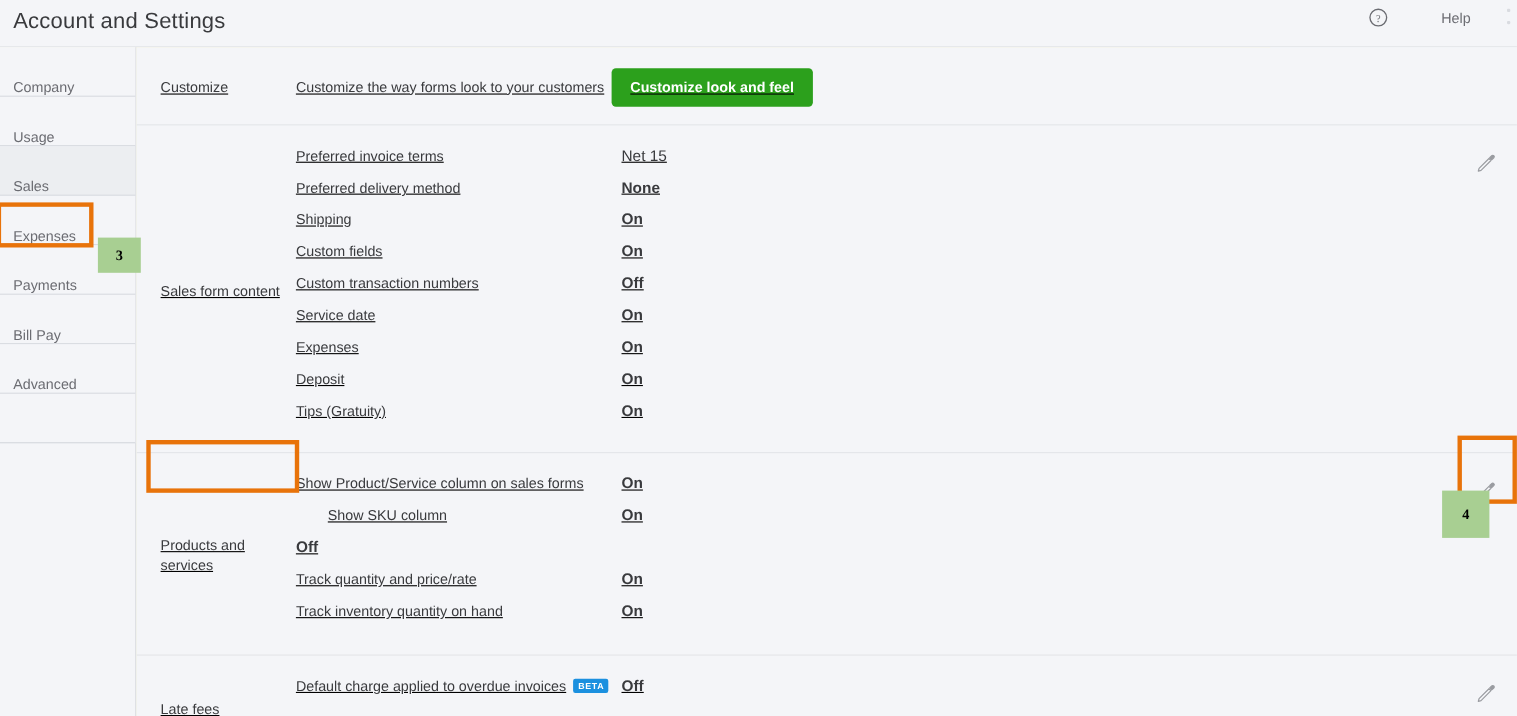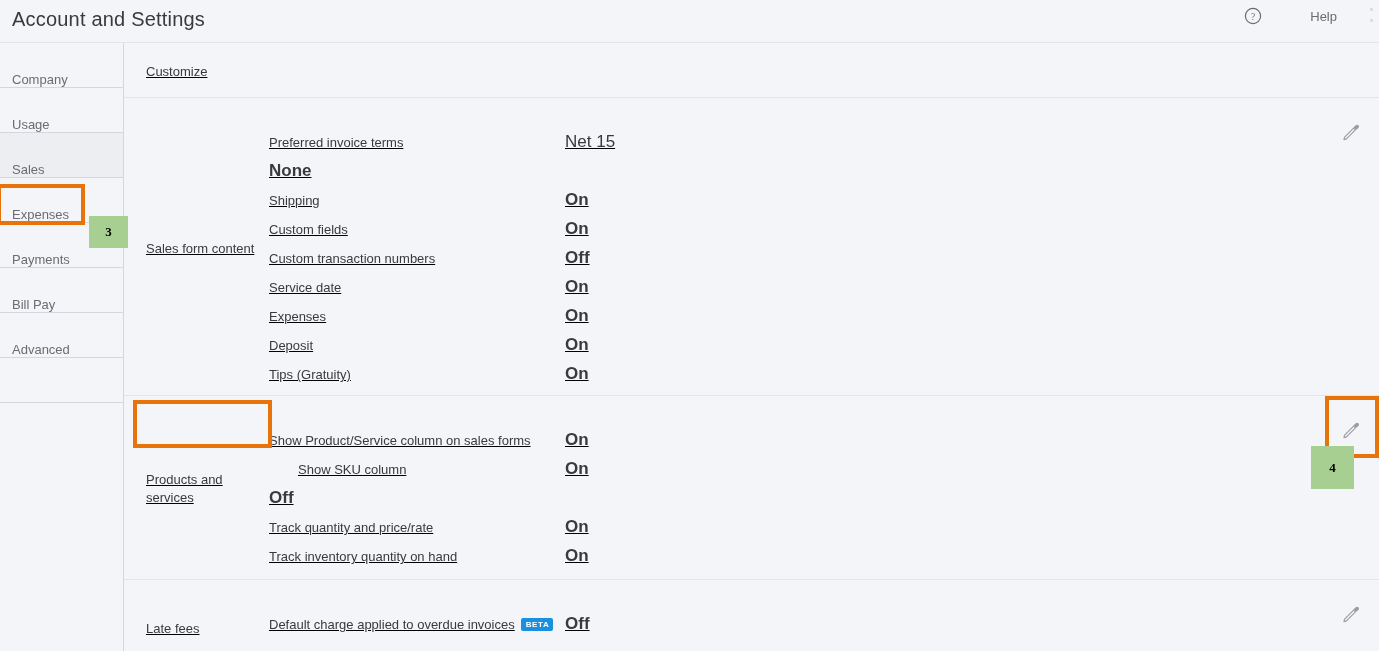--- a/index.html
+++ b/index.html
@@ -118,25 +118,24 @@
   }
   .row-name {
     width: 296px;
     flex: 0 0 296px;
     font-size: 13px;
     color: #393a3d;
     white-space: nowrap;
   }
   .row-name.indent { padding-left: 29px; }
   .row-value {
-    font-size: 17px;
+    font-size: 14px;
     color: #393a3d;
     font-weight: 600;
     white-space: nowrap;
-    margin-top: 15px;
   }
   .row-value.plain { font-weight: 400; }
   .link { color: #0077c5; cursor: pointer; }
   .beta {
     display: inline-block;
     background: #2ca01c00;
     background-color: #1b90df;
     color: #ffffff;
     font-size: 8px;
     font-weight: bold;
@@ -245,32 +244,39 @@
       <span>Advanced</span>
     </div>
     <div class="side-item"></div>
   </div>
 
   <div class="main">
 
     <div class="section">
       <div class="section-inner" style="padding-top:18px; padding-bottom:16px;">
         <div class="sec-label">Customize</div>
+        <div class="sec-rows">
+          <div class="row" style="height:36px; align-items:center;">
+            <div class="row-name" style="flex:0 0 287px; width:287px;">Customize the way forms look to your customers</div>
+            <button class="cta">Customize look and feel</button>
+          </div>
+        </div>
       </div>
     </div>
 
     <div class="section">
       <div class="section-inner" style="padding-top:19px; padding-bottom:17px;">
         <div class="sec-label">Sales form content</div>
         <div class="sec-rows">
           <div class="row">
             <div class="row-name">Preferred invoice terms</div>
             <div class="row-value plain">Net 15</div>
           </div>
           <div class="row">
+            <div class="row-name">Preferred delivery method</div>
             <div class="row-value">None</div>
           </div>
           <div class="row">
             <div class="row-name">Shipping</div>
             <div class="row-value">On</div>
           </div>
           <div class="row">
             <div class="row-name">Custom fields</div>
             <div class="row-value">On</div>
           </div>

